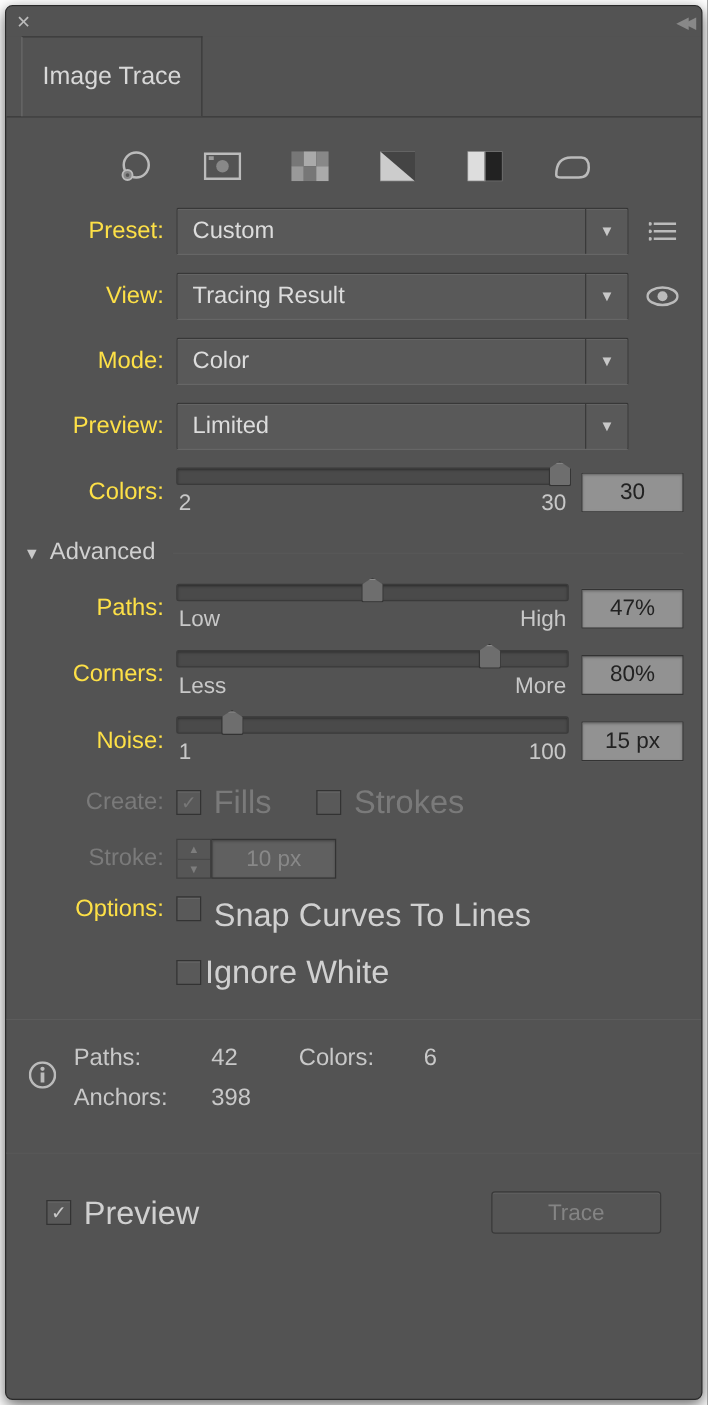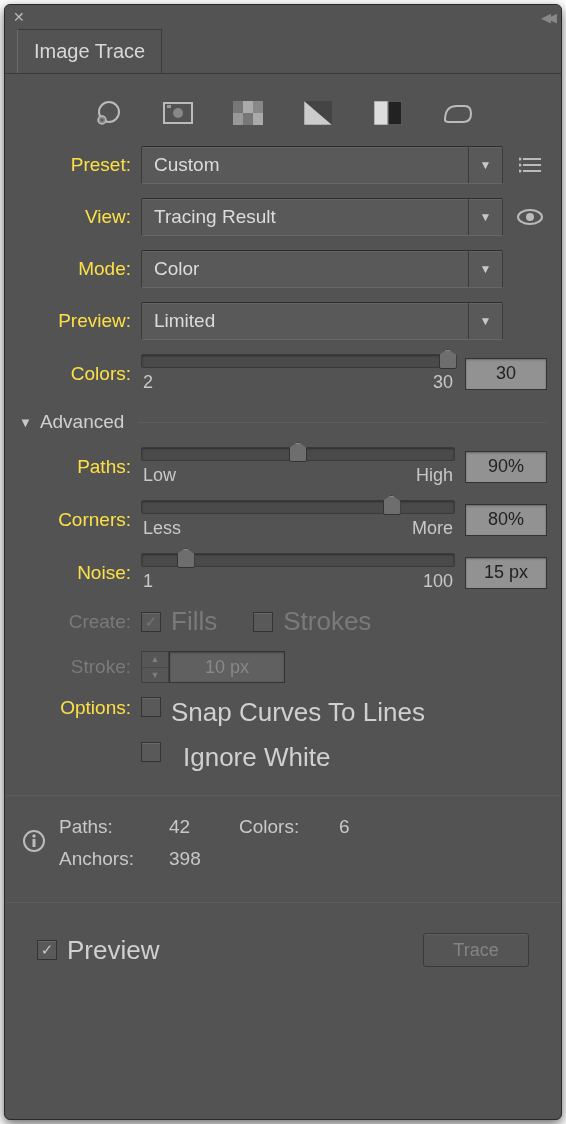--- a/index.html
+++ b/index.html
@@ -31,21 +31,21 @@
     padding: 0 8px;
   }
   .close-x { color: #bbb; font-size: 14px; cursor: pointer; }
   .collapse-arrows { margin-left: auto; color: #888; font-size: 13px; letter-spacing: -4px; }
   .tabbar {
     display: flex;
     border-bottom: 1px solid #3a3a3a;
     background: #535353;
   }
   .tab {
-    padding: 10px 16px;
+    padding: 20px 16px;
     background: #535353;
     border-top: 1px solid #3a3a3a;
     border-right: 1px solid #3a3a3a;
     border-radius: 0;
     font-weight: 500;
     font-size: 20px;
     color: #d8d8d8;
     margin-left: 12px;
     border-left: 1px solid #6a6a6a;
   }
@@ -230,21 +230,21 @@
   .info-label {}
   .info-val {}
   .footer {
     display:flex;
     align-items:center;
     padding: 16px 18px;
     gap: 10px;
   }
   .trace-btn {
     margin-left:auto;
-    width: 106px; height: 34px;
+    width: 136px; height: 34px;
     border: 1px solid #3a3a3a;
     background: #555;
     color: #848484;
     font-size: 18px;
     display:flex;align-items:center;justify-content:center;
     border-radius: 3px;
     box-shadow: inset 0 1px 0 rgba(255,255,255,0.07);
   }
 </style>
 </head>
@@ -381,21 +381,21 @@
       <div class="row-label">Paths:</div>
       <div class="slider-wrap">
         <div class="slider-track">
           <div class="slider-thumb" style="left:50%"></div>
         </div>
         <div class="slider-labels">
           <span>Low</span>
           <span>High</span>
         </div>
       </div>
-      <div class="num-field">90%</div>
+      <div class="num-field">47%</div>
     </div>
 
     <div class="slider-row">
       <div class="row-label">Corners:</div>
       <div class="slider-wrap">
         <div class="slider-track">
           <div class="slider-thumb" style="left:80%"></div>
         </div>
         <div class="slider-labels">
           <span>Less</span>
@@ -431,32 +431,32 @@
       </div>
     </div>
 
     <div class="row">
       <div class="row-label dim">Stroke:</div>
       <div style="display:flex">
         <div class="stepper">
           <div>▲</div>
             <div style="border:none">▼</div>
         </div>
-        <div class="num-field dim" style="width:116px">10 px</div>
+        <div class="num-field dim" style="width:100px">10 px</div>
       </div>
     </div>
 
     <div class="row" style="align-items:flex-start">
       <div class="row-label">Options:</div>
       <div style="display:flex; flex-direction:column; gap:14px">
         <div style="display:flex; gap:10px; align-items:flex-start">
           <div class="checkbox"></div>
           <span class="cb-label">Snap Curves To Lines</span>
         </div>
-        <div style="display:flex; gap:22px; ">
+        <div style="display:flex; gap:3px; align-items:center">
           <div class="checkbox"></div>
           <span class="cb-label">Ignore White</span>
         </div>
       </div>
     </div>
 
     <div class="divider-full"></div>
 
     <div class="info-grid">
       <div style="grid-row:1/3">

